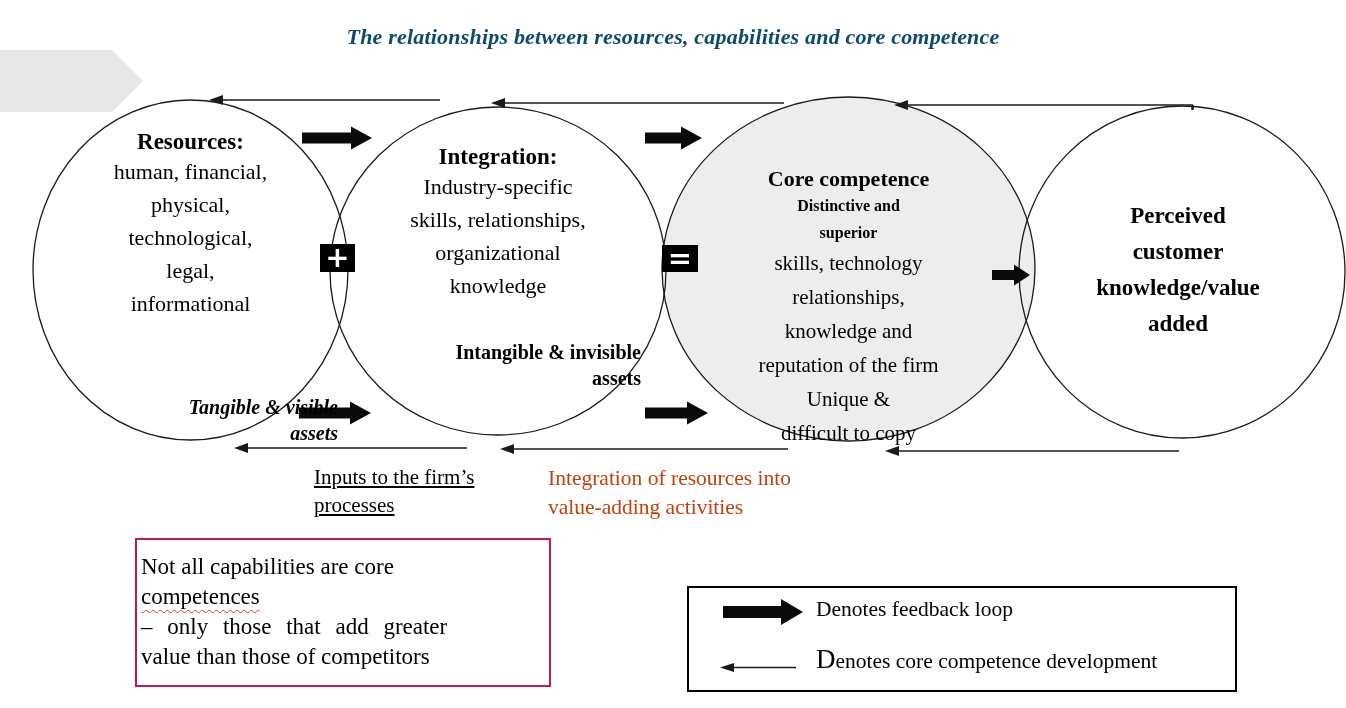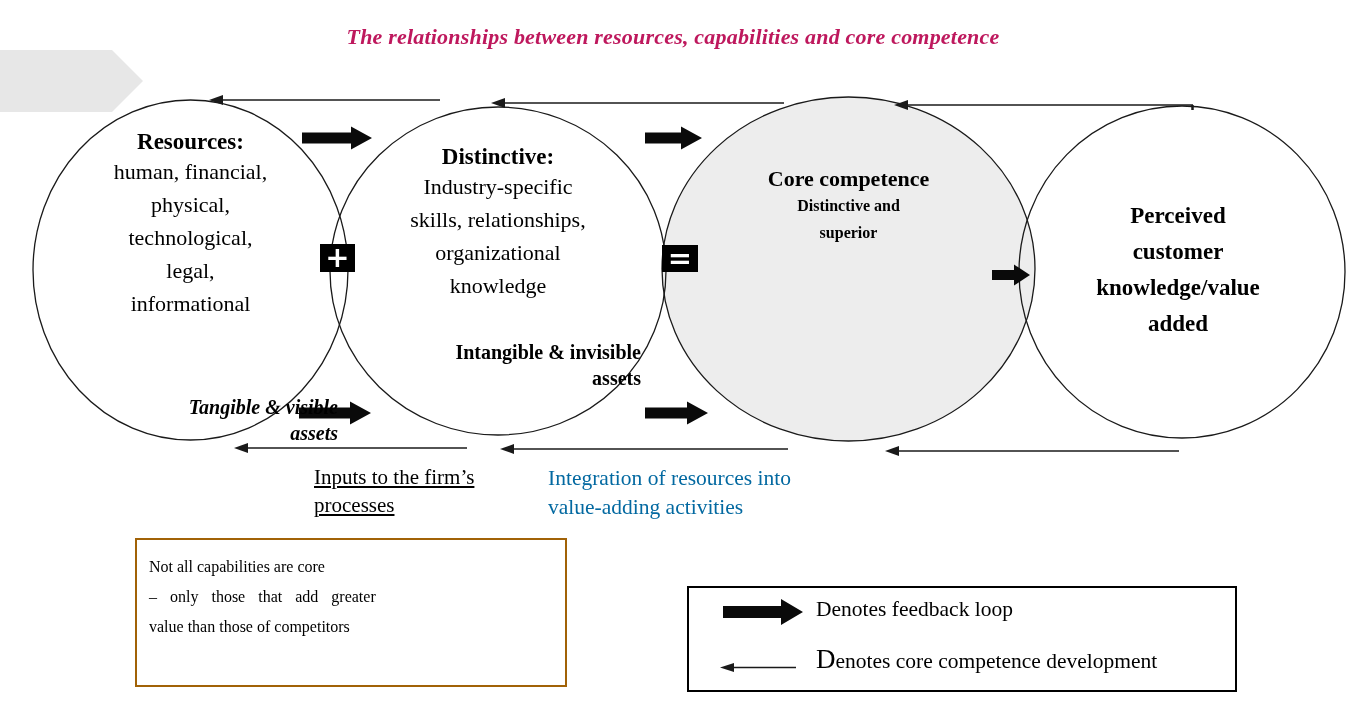--- a/index.html
+++ b/index.html
@@ -6,21 +6,21 @@
   .stage {
     position:relative; width:1346px; height:708px; background:#ffffff;
     font-family:"Liberation Serif","DejaVu Serif",serif; color:#000; overflow:hidden;
   }
   .stage svg.bg { position:absolute; left:0; top:0; z-index:0; }
   .abs { position:absolute; z-index:2; }
   .pre { white-space:pre-line; }
 
   .title {
     left:0; right:0; top:24px; text-align:center;
-    font-size:22px; font-weight:bold; font-style:italic; color:#be185d;
+    font-size:22px; font-weight:bold; font-style:italic; color:#0c4a6e;
     letter-spacing:0.2px;
   }
 
   .circle-text { text-align:center; }
   .circle-text .h  { font-size:23px; font-weight:bold; line-height:26px; }
   .circle-text .b  { font-size:22px; line-height:33px; }
   .circle-text .cap{ font-size:20px; font-weight:bold; line-height:26px;text-align:right; }
 
   .c1-text { left:43px;  top:129px; width:295px; }
   .c1-text .cap { margin-top:74px;font-style:italic; }
@@ -35,26 +35,26 @@
 
   .op {
     background:#000; color:#fff; text-align:center;
     font-family:"DejaVu Sans","Liberation Sans",sans-serif;
     font-weight:bold; font-size:29px; line-height:27px; z-index:3;
   }
   .op-plus   { left:320px; top:244px; width:35px; height:28px; }
   .op-equals { left:662px; top:245px; width:36px; height:27px; }
 
   .inputs-label { left:314px; top:463px; font-size:21px; line-height:28px;text-decoration:underline; }
-  .integration-label { left:548px; top:464px; font-size:21.5px; line-height:29px; color:#0369a1; }
+  .integration-label { left:548px; top:464px; font-size:21.5px; line-height:29px; color:#c2410c; }
 
   .note-box {
     left:135px; top:538px; width:404px; height:121px;
-    border:2px solid #a16207; padding:12px 12px;
-    font-size:16px; line-height:30px;
+    border:2px solid #be185d; padding:12px 4px;
+    font-size:23px; line-height:30px;
   }
   .note-box .squiggle {
     text-decoration:underline; text-decoration-style:wavy;
     text-decoration-color:#e03030; text-decoration-thickness:1px;
     text-underline-offset:5px;
   }
   .note-box .just { word-spacing:9px; }
 
   .legend-box { left:687px; top:586px; width:546px; height:102px; border:2px solid #000;text-align:center; }
   .legend-box .arrow1 { position:absolute; left:34px; top:8px; }
@@ -123,50 +123,57 @@
     <div class="b pre">human, financial,
 physical,
 technological,
 legal,
 informational</div>
     <div class="cap pre">Tangible &amp; visible
 assets</div>
   </div>
 
   <div class="abs circle-text c2-text">
-    <div class="h">Distinctive:</div>
+    <div class="h">Integration:</div>
     <div class="b pre">Industry-specific
 skills, relationships,
 organizational
 knowledge</div>
     <div class="cap pre">Intangible &amp; invisible
 assets</div>
   </div>
 
   <div class="abs circle-text c3-text">
     <div class="h">Core competence</div>
     <div class="sub pre">Distinctive and
 superior</div>
+    <div class="b pre">skills, technology
+relationships,
+knowledge and
+reputation of the firm
+Unique &amp;
+difficult to copy</div>
   </div>
 
   <div class="abs circle-text c4-text pre">Perceived
 customer
 knowledge/value
 added</div>
 
   <div class="abs op op-plus">+</div>
   <div class="abs op op-equals">=</div>
 
   <div class="abs inputs-label pre">Inputs to the firm’s
 processes</div>
   <div class="abs integration-label pre">Integration of resources into
 value-adding activities</div>
 
   <div class="abs note-box">
     <div>Not all capabilities are core</div>
+    <div><span class="squiggle">competences</span></div>
     <div class="just">– only those that add greater</div>
     <div>value than those of competitors</div>
   </div>
 
   <div class="abs legend-box">
     <svg class="arrow1" width="80" height="32" viewBox="0 0 80 32">
       <path d="M0,10 H58 V3 L80,16 L58,29 V22 H0 Z" fill="#0a0a0a"></path>
     </svg>
     <div class="lab lab1">Denotes feedback loop</div>
     <svg class="arrow2" width="78" height="13" viewBox="0 0 78 13">

